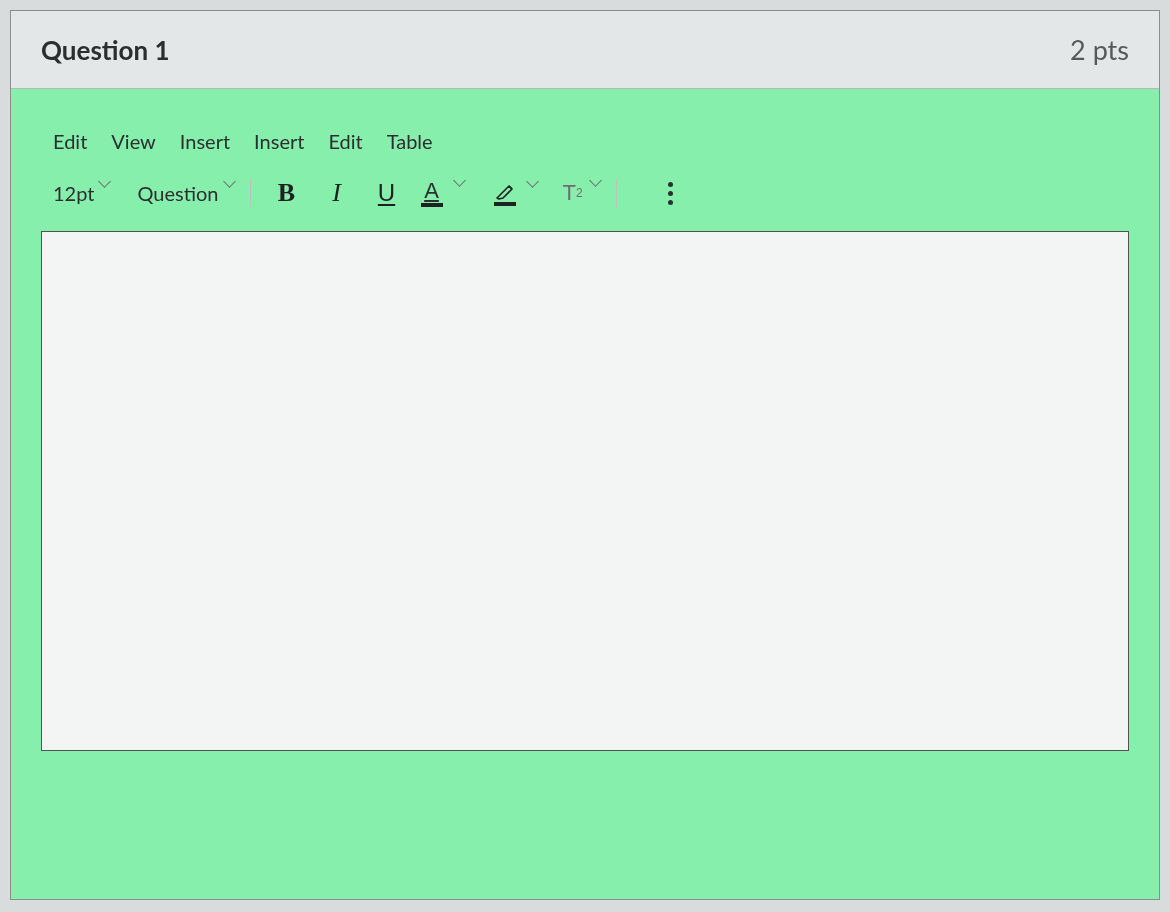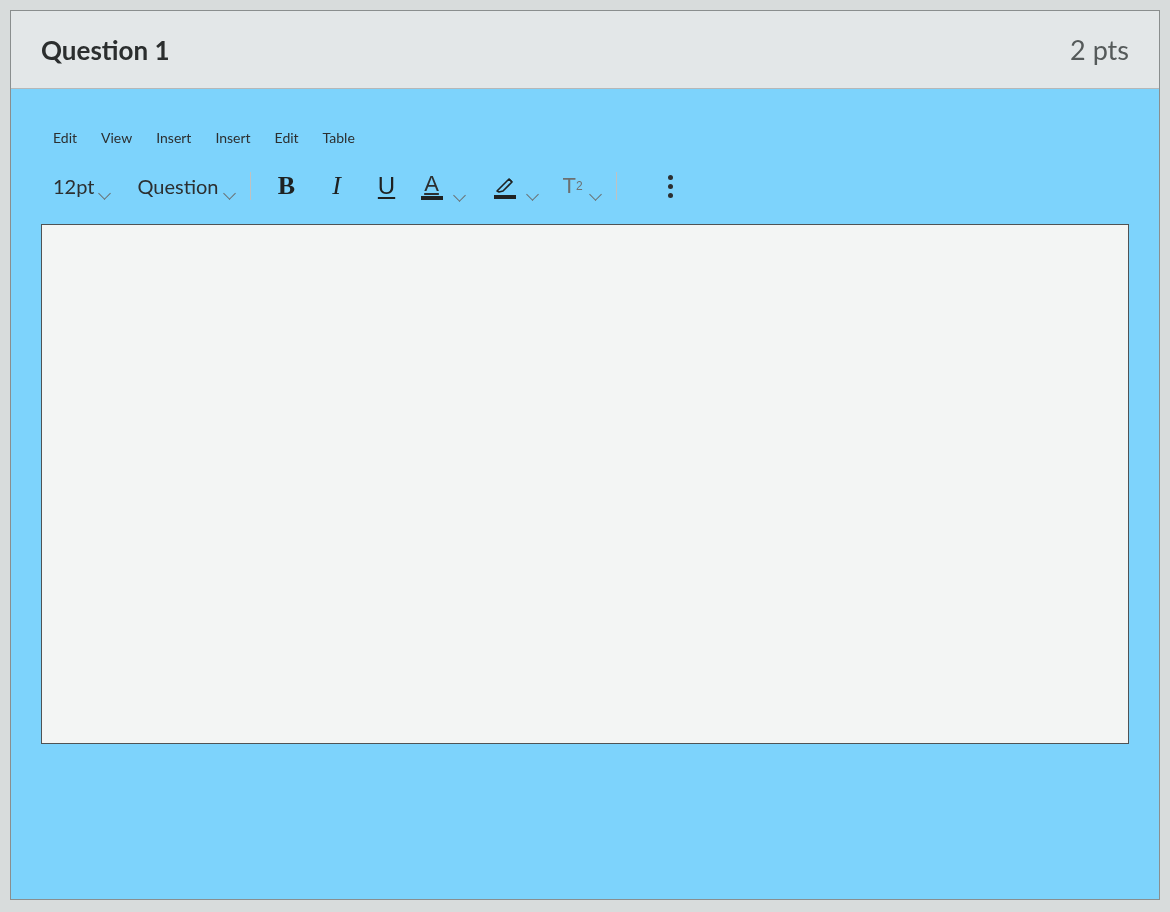--- a/index.html
+++ b/index.html
@@ -8,21 +8,21 @@
       padding: 0;
     }
     body {
       font-family: "Lato", "Helvetica Neue", Helvetica, Arial, sans-serif;
       background: #d8dcdc;
       padding: 10px;
       width: 1170px;
       height: 912px;
     }
     .question-card {
-      background: #7dd3fc;
+      background: #86efac;
       border: 1px solid #8a8e8e;
       width: 100%;
       height: 890px;
     }
     .question-header {
       display: flex;
       justify-content: space-between;
       align-items: center;
       padding: 22px 30px;
       background: #e3e7e8;
@@ -45,37 +45,37 @@
       color: #2c2f30;
       margin-bottom: 48px;
     }
     .underlined {
       text-decoration: underline;
     }
     .editor-menubar {
       display: flex;
       gap: 24px;
       padding: 0 12px 20px 12px;
-      font-size: 14px;
+      font-size: 20px;
       color: #2c2f30;
     }
     .editor-menubar .menu-item {
       cursor: pointer;
     }
     .editor-toolbar {
       display: flex;
       align-items: center;
       gap: 10px;
       padding: 0 12px 18px 12px;
       font-size: 20px;
       color: #2c2f30;
     }
     .toolbar-group {
       display: flex;
-      align-items: flex-end;
+      align-items: flex-start;
       gap: 6px;
       cursor: pointer;
     }
     .toolbar-divider {
       width: 1px;
       height: 28px;
       background: #bfc2c2;
       margin: 0 6px;
     }
     .chevron-down {

